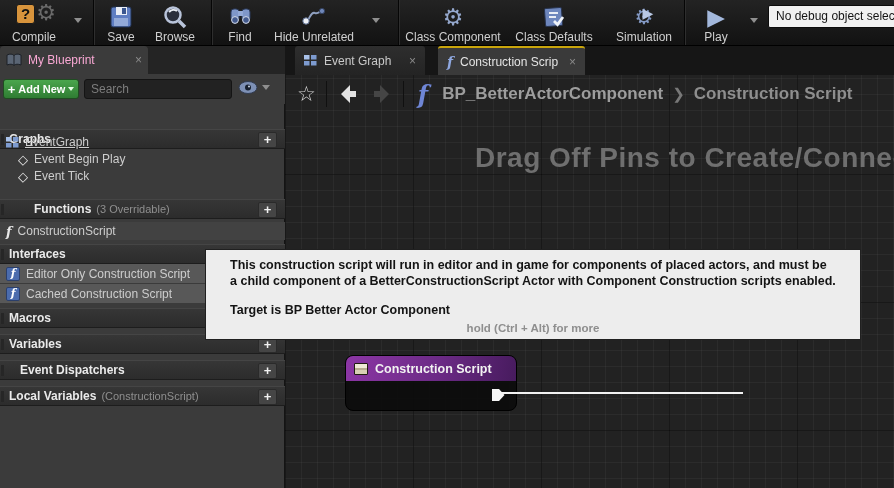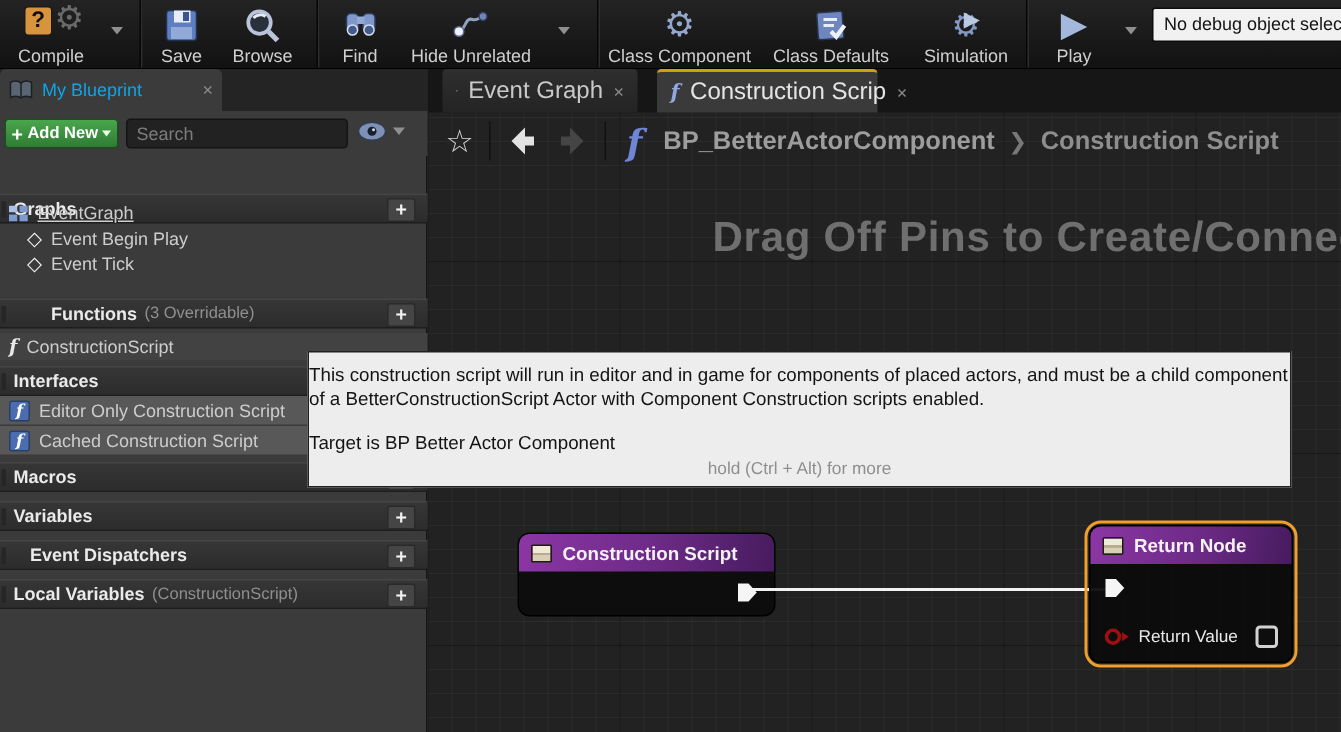--- a/index.html
+++ b/index.html
@@ -28,21 +28,21 @@
     padding-left:7px; white-space:nowrap; overflow:hidden; }
   .debug-label { position:absolute; left:762px; top:29px; width:130px; text-align:center;
     font-size:12px; color:#b9b9b9; }
 
   
   .left-panel { position:absolute; left:0; top:46px; width:285px; height:442px; background:#3b3b3b;
     border-right:1px solid #141414; z-index:4; }
   .lp-tabbar { position:absolute; left:0; top:0; width:285px; height:28px; background:#242424; }
   .lp-tab { position:absolute; left:0; top:0; width:148px; height:28px; background:#3b3b3b;
     border-radius:4px 4px 0 0; display:flex; align-items:center; padding:0 6px; cursor:pointer; }
-  .lp-tab .tab-title { font-size:12px; color:#0ea5e9; margin-left:6px; }
+  .lp-tab .tab-title { font-size:12px; color:#f9a8d4; margin-left:6px; }
   .tab-close { margin-left:auto; color:#8a8a8a; font-size:12px; line-height:12px; cursor:pointer; }
   .lp-actionbar { position:absolute; left:0; top:28px; width:285px; height:30px; background:#3b3b3b; }
   .addnew-btn { position:absolute; left:3px; top:5px; width:76px; height:20px;
     background:linear-gradient(#4aa64d,#2f7c33); border:1px solid #1f4d21; border-radius:3px;
     display:flex; align-items:center; justify-content:center; gap:3px; cursor:pointer; }
   .addnew-btn .plus { color:#fff; font-weight:bold; font-size:13px; }
   .addnew-btn .lbl { color:#fff; font-weight:bold; font-size:11px; }
   .addnew-btn .dd { width:0;height:0;border-left:3px solid transparent;border-right:3px solid transparent;border-top:4px solid #e8ffe8; }
   .search-box { position:absolute; left:84px; top:5px; width:148px; height:20px; background:#222;
     border:1px solid #141414; border-radius:3px; display:flex; align-items:center; }
@@ -76,21 +76,21 @@
       linear-gradient(rgba(0,0,0,0.45) 1px, transparent 1px),
       linear-gradient(90deg, rgba(0,0,0,0.45) 1px, transparent 1px),
       linear-gradient(rgba(255,255,255,0.04) 1px, transparent 1px),
       linear-gradient(90deg, rgba(255,255,255,0.04) 1px, transparent 1px);
     background-size:128px 128px,128px 128px,16px 16px,16px 16px; overflow:hidden; }
   .gtabstrip { position:absolute; left:0; top:0; width:609px; height:29px; background:#161616; }
   .gtab { position:absolute; top:0; height:29px; display:flex; align-items:center; gap:7px;
     padding:0 9px; cursor:pointer; border-radius:3px 3px 0 0; }
   .gtab.inactive { left:10px; width:130px; background:linear-gradient(#2e2e2e,#242424); }
   .gtab.active { left:153px; width:147px; background:#3a3a3a; border-top:2px solid #c9a50b; }
-  .gtab .gt-label { font-size:16px; color:#c9c9c9; white-space:nowrap; }
+  .gtab .gt-label { font-size:12px; color:#c9c9c9; white-space:nowrap; }
   .gtab.active .gt-label { color:#e4e4e4; }
   .gtab .fn-glyph { color:#8fa8e0; font-size:14px; }
 
   .crumb { position:absolute; left:0; top:30px; width:609px; height:36px; display:flex; align-items:center; }
   .crumb .star { font-size:21px; color:#d6d6d6; margin-left:12px; cursor:pointer; }
   .crumb-sep { width:1px; height:26px; background:#101010; margin:0 10px; }
   .nav-arrow { width:22px; height:22px; cursor:pointer; }
   .crumb .fn-glyph { font-size:24px; color:#6f86d6; margin:0 6px 0 4px; }
   .crumb-root { font-size:17px; font-weight:bold; color:#9d9d9d; margin-left:8px; white-space:nowrap; }
   .crumb-chev { font-size:15px; font-weight:bold; color:#787878; margin:0 9px; }
@@ -110,22 +110,22 @@
   .wire { position:absolute; left:216px; top:346px; width:242px; height:2px; background:#f2f2f2; z-index:2; }
 
   .return-frame { position:absolute; left:438px; top:301px; width:142px; height:98px;
     border:2.5px solid #ef9f2e; border-radius:11px; padding:1px; z-index:3; }
   .return-node { width:100%; height:100%; background:rgba(12,12,12,0.95); border-radius:7px; }
   .rv-row { position:absolute; left:0; bottom:9px; width:100%; display:flex; align-items:center; padding:0 9px; gap:6px; }
   .rv-label { font-size:11.5px; color:#e9e9e9; white-space:nowrap; }
   .rv-check { margin-left:auto; width:15px; height:15px; border:2px solid #d2d2d2; border-radius:3px; background:#0e0e0e; cursor:pointer; }
 
   
-  .tooltip { position:absolute; left:205px; top:234px; width:656px; height:91px; background:#ededed;
-    border:1px solid #202020; z-index:50; padding:7px 0; }
+  .tooltip { position:absolute; left:205px; top:249px; width:656px; height:91px; background:#ededed;
+    border:1px solid #202020; z-index:50; padding:7px 24px;font-weight:bold; }
   .tooltip .tt-body { font-size:12.5px; color:#141414; line-height:16px; }
   .tooltip .tt-target { font-size:12.5px; color:#141414; margin-top:14px; }
   .tooltip .tt-hint { font-size:11.5px; color:#8e8e8e; text-align:center; margin-top:5px; }
 </style>
 </head>
 <body>
 
 <div id="app">
 
   <div class="toolbar">
@@ -368,39 +368,20 @@
     <div class="node cs-node">
       <div class="node-header">
         <span class="node-header-icon"></span>
         <span class="node-title">Construction Script</span>
       </div>
       <svg class="exec-pin" style="right:10px;top:31px;" width="16" height="16" viewBox="0 0 16 16">
           <path d="M2 2 h7 l5.5 6 -5.5 6 h-7 z" fill="#f5f5f5"></path>
         </svg>
     </div>
 
-    <div class="return-frame">
-      <div class="node return-node" style="position:relative;">
-        <div class="node-header">
-          <span class="node-header-icon"></span>
-          <span class="node-title">Return Node</span>
-        </div>
-        <svg class="exec-pin" style="left:8px;top:33px;" width="16" height="16" viewBox="0 0 16 16">
-            <path d="M2 2 h7 l5.5 6 -5.5 6 h-7 z" fill="#f5f5f5"></path>
-          </svg>
-        <div class="rv-row">
-          <svg width="17" height="13" viewBox="0 0 17 13">
-              <circle cx="6" cy="6.5" r="4.3" fill="none" stroke="#a00f0f" stroke-width="2.4"></circle>
-              <path d="M12 3.5 l4.5 3 -4.5 3 z" fill="#a00f0f"></path>
-            </svg>
-          <span class="rv-label">Return Value</span>
-          <span class="rv-check"></span>
-        </div>
-      </div>
-    </div>
   </div>
 
   <div class="tooltip">
     <div class="tt-body">This construction script will run in editor and in game for components of placed actors, and must be a child component of a BetterConstructionScript Actor with Component Construction scripts enabled.</div>
     <div class="tt-target">Target is BP Better Actor Component</div>
     <div class="tt-hint">hold (Ctrl + Alt) for more</div>
   </div>
 
 </div>
 

